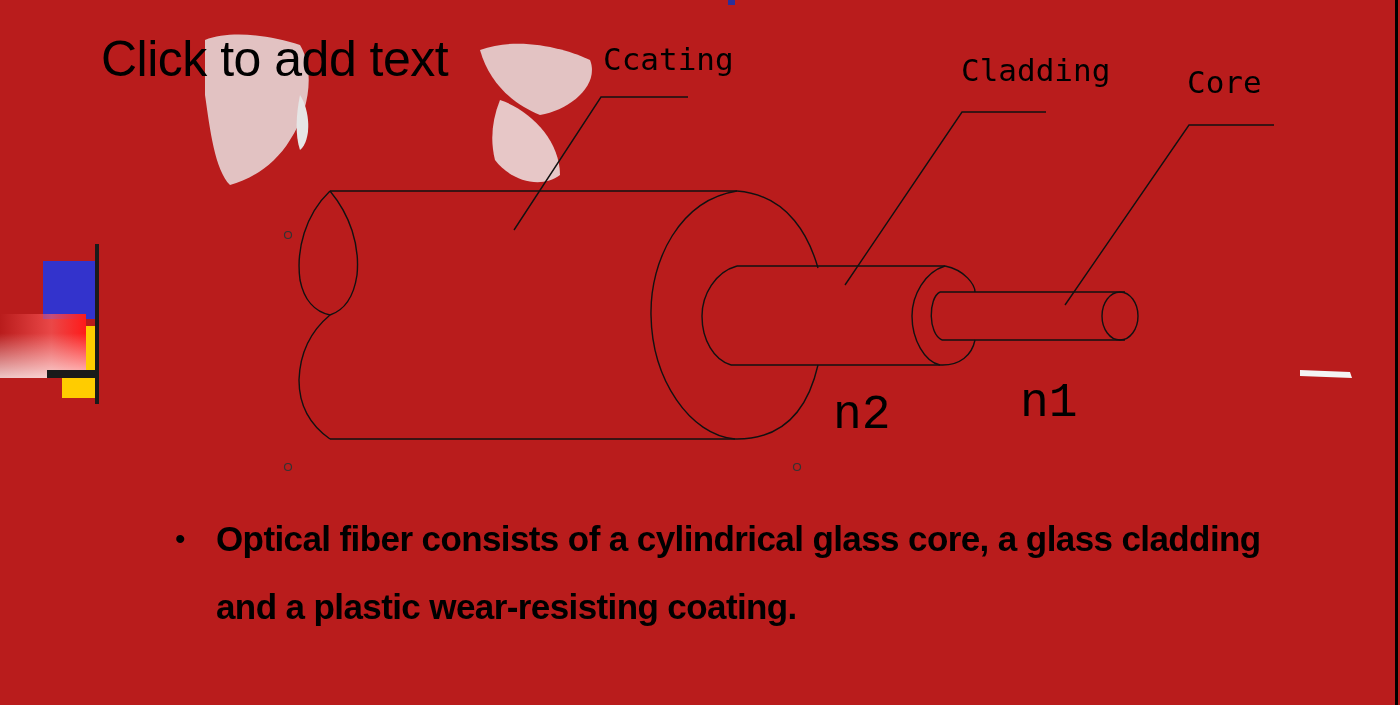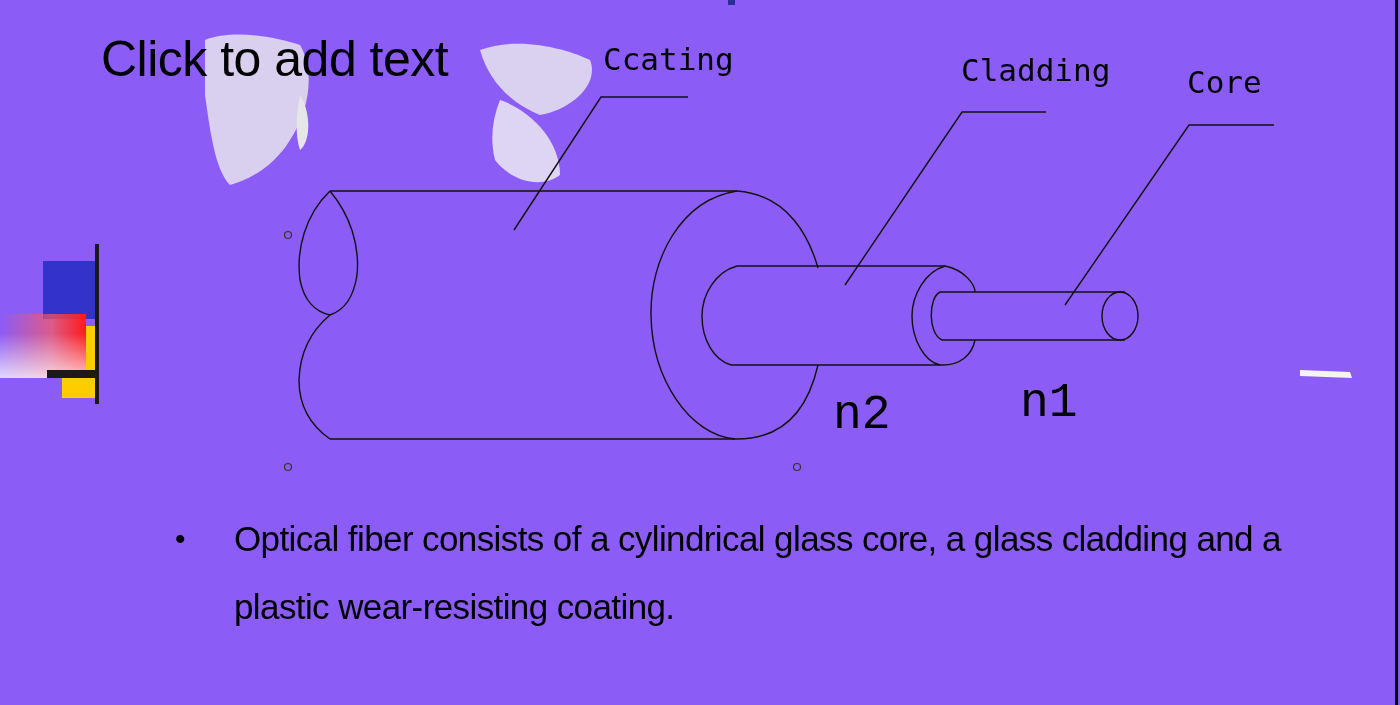--- a/index.html
+++ b/index.html
@@ -1,21 +1,21 @@
 <!DOCTYPE html>
 <html><head>
   <meta charset="utf-8">
   <style>
     html, body { margin: 0; padding: 0; }
     body {
       width: 1400px; height: 705px; overflow: hidden;
       background: #ffffff; position: relative;
       font-family: "Liberation Sans", sans-serif;
     }
-    .slide { position: absolute; left: 0; top: 0; width: 1400px; height: 705px; background: #8b5cf6; }
+    .slide { position: absolute; left: 0; top: 0; width: 1400px; height: 705px; background: #b91c1c; }
     .right-edge { position: absolute; left: 1395px; top: 0; width: 3px; height: 705px; background: #000; }
     .top-mark { position: absolute; left: 728px; top: 0; width: 7px; height: 5px; background: #2b2f9a; }
     .watermark { position: absolute; left: 0; top: 0; width: 1400px; height: 705px; }
     .title {
       position: absolute; left: 101px; top: 30px;
       font-size: 50px; color: #000; letter-spacing: -0.5px;
       font-family: "Liberation Sans", sans-serif; white-space: nowrap;
     }
     .deco { position: absolute; }
     .deco .blue { position: absolute; left: 43px; top: 261px; width: 53px; height: 58px; background: #3333cc; }
@@ -29,21 +29,21 @@
     .deco .hbar { position: absolute; left: 47px; top: 370px; width: 52px; height: 8px; background: #1a1a1a; }
     .diagram { position: absolute; left: 0; top: 0; width: 1400px; height: 705px; }
     .label-mono { font-family: "DejaVu Sans Mono", monospace; fill: #000; }
     .label-serif { font-family: "Liberation Mono", monospace; fill: #000; }
     .bullet-block {
       position: absolute; left: 175px; top: 505px; width: 1130px;
       font-size: 35px; line-height: 68px; color: #000;
       font-family: "Liberation Sans", sans-serif; letter-spacing: -0.6px;
     }
     .bullet-dot { position: absolute; left: 0; top: 0; font-size: 30px; }
-    .bullet-text { position: absolute; left: 59px; top: 0; width: 1090px; }
+    .bullet-text { position: absolute; left: 41px; top: 0; width: 1090px; font-weight: bold; }
   </style>
 </head>
 <body>
 
 <div class="slide">
 
   <svg class="watermark" viewBox="0 0 1400 705" width="1400" height="705">
     <path d="M205 40 C230 30 270 35 300 45 C315 70 310 110 290 140 C275 165 250 180 230 185 C215 170 210 130 205 95 Z" fill="#ececec" opacity="0.8"></path>
     <path d="M300 95 C310 110 312 140 300 150 C295 135 296 115 300 95 Z" fill="#e6e6e6"></path>
     <path d="M480 50 C520 35 570 50 590 60 C600 85 570 110 540 115 C515 105 490 85 480 50 Z" fill="#eeeeee" opacity="0.8"></path>

